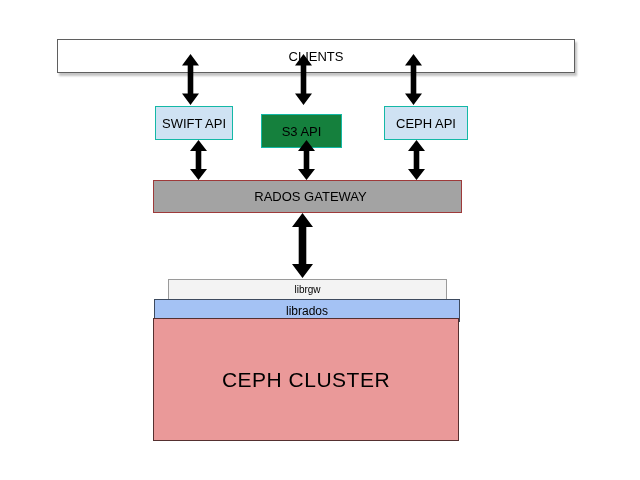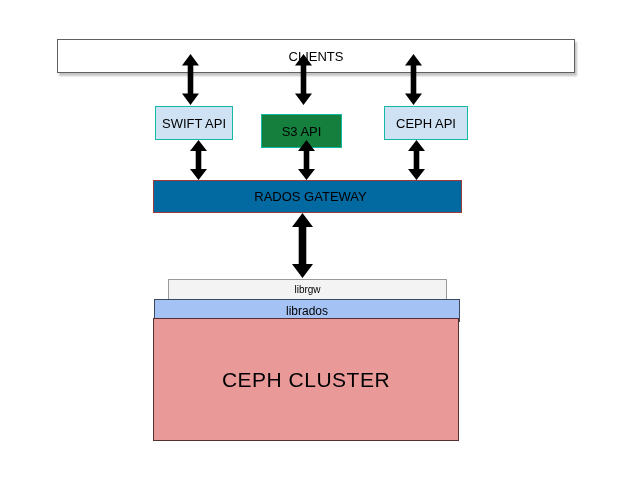--- a/index.html
+++ b/index.html
@@ -79,21 +79,21 @@
   <svg class="arrow" style="left:190px; top:140px;" width="17" height="40" viewBox="0 0 17 40">
     <polygon points="8.5,0 17,11 11.3,11 11.3,29 17,29 8.5,40 0,29 5.7,29 5.7,11 0,11"></polygon>
   </svg>
   <svg class="arrow" style="left:298px; top:140px;" width="17" height="40" viewBox="0 0 17 40">
     <polygon points="8.5,0 17,11 11.3,11 11.3,29 17,29 8.5,40 0,29 5.7,29 5.7,11 0,11"></polygon>
   </svg>
   <svg class="arrow" style="left:408px; top:140px;" width="17" height="40" viewBox="0 0 17 40">
     <polygon points="8.5,0 17,11 11.3,11 11.3,29 17,29 8.5,40 0,29 5.7,29 5.7,11 0,11"></polygon>
   </svg>
 
-  <div class="node node-rados" style="background-color: #0369a1; padding-left: 6px;">RADOS GATEWAY</div>
+  <div class="node node-rados" style="background-color: #a3a3a3; padding-left: 6px;">RADOS GATEWAY</div>
 
   <svg class="arrow" style="left:292px; top:213px;" width="21" height="65" viewBox="0 0 21 65">
     <polygon points="10.5,0 21,14 14.3,14 14.3,51 21,51 10.5,65 0,51 6.7,51 6.7,14 0,14"></polygon>
   </svg>
 
   <div class="node node-librgw" style="background-color: rgb(243, 243, 243);">librgw</div>
   <div class="node node-librados" style="background-color: rgb(164, 194, 244);">librados</div>
   <div class="node node-ceph" style="background-color: rgb(234, 153, 153);">CEPH CLUSTER</div>
 
 </div>

